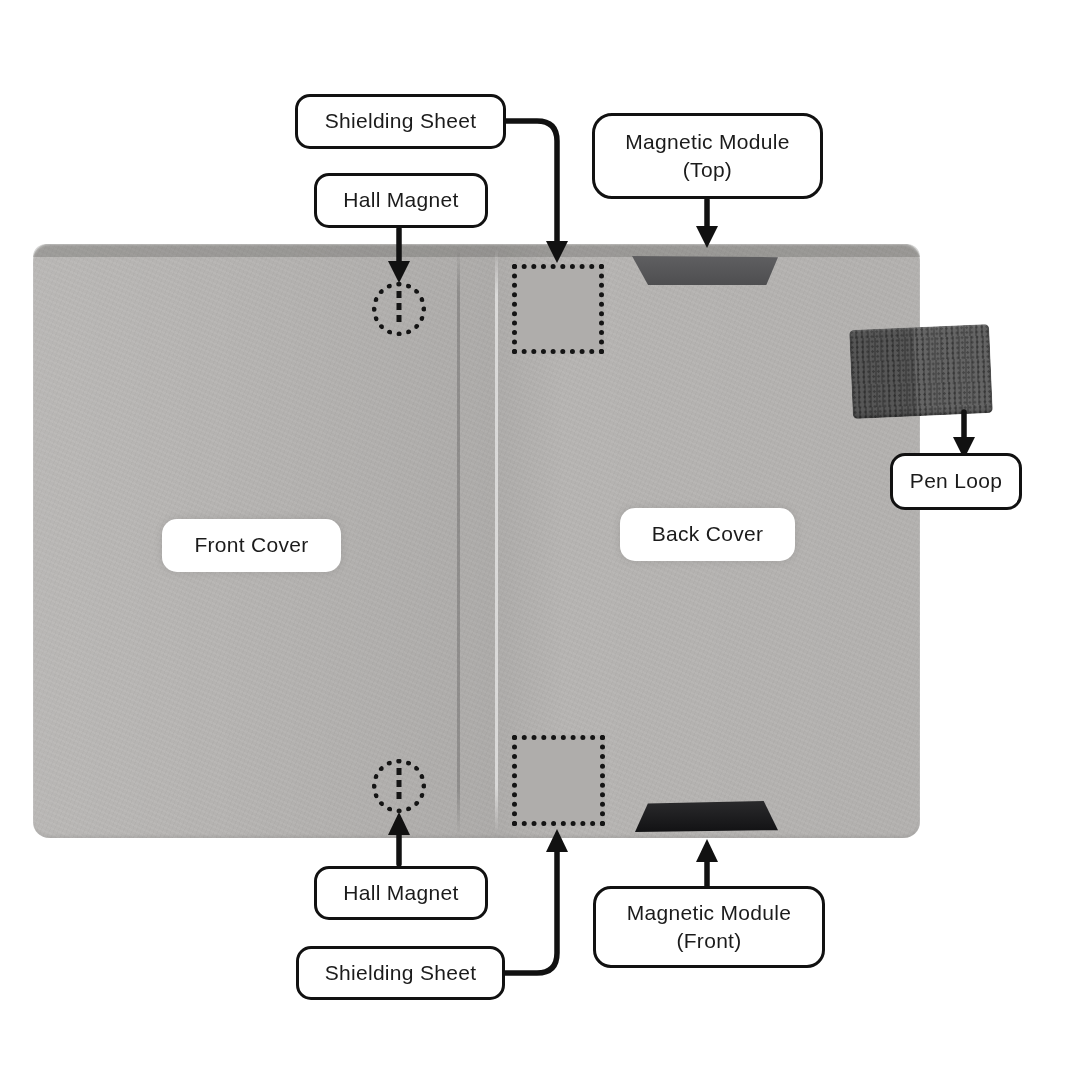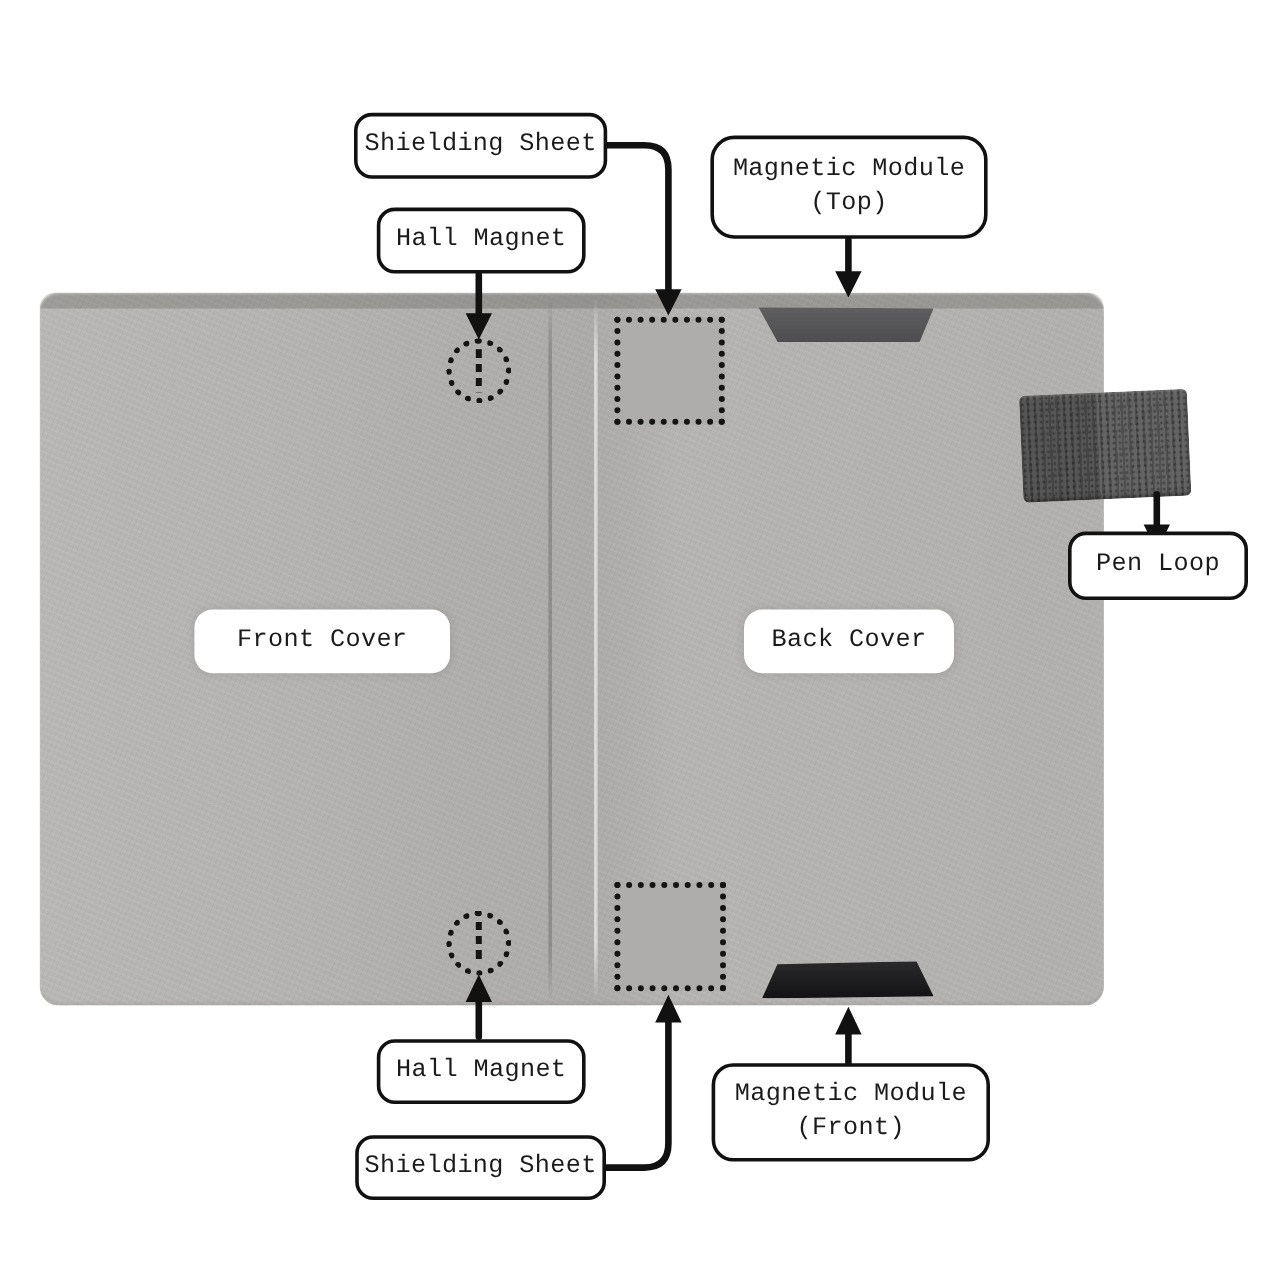--- a/index.html
+++ b/index.html
@@ -1,18 +1,18 @@
 <!DOCTYPE html>
 <html><head>
 <meta charset="utf-8">
 <style>
   html,body{margin:0;padding:0;background:#ffffff;}
   .canvas{
     position:relative;width:1070px;height:1070px;background:#ffffff;overflow:hidden;
-    font-family:Liberation Mono, monospace;
+    font-family:Liberation Sans, sans-serif;
   }
   
   .case{
     position:absolute;left:33px;top:244px;width:887px;height:594px;
     border-radius:16px;
     background:
       linear-gradient(90deg, rgba(255,255,255,.05) 0%, rgba(0,0,0,0) 20%,
         rgba(0,0,0,.04) 46%, rgba(0,0,0,.05) 52%, rgba(0,0,0,0) 60%, rgba(0,0,0,.02) 100%),
       repeating-linear-gradient(23deg, rgba(255,255,255,.05) 0 2px, rgba(0,0,0,0) 2px 5px),
       repeating-linear-gradient(113deg, rgba(0,0,0,.025) 0 1px, rgba(0,0,0,0) 1px 4px),
@@ -80,22 +80,22 @@
     display:flex;align-items:center;justify-content:center;flex-direction:column;
     background:#ffffff;color:#1b1b1b;
     font-size:21px;font-weight:500;letter-spacing:.3px;line-height:1.35;
     text-align:center;border-radius:15px;
   }
   .label.boxed{border:3px solid #111111;}
   .label.pill{box-shadow:0 0 8px rgba(0,0,0,.10);}
   .lbl-shield-top   {left:295px;top:94px; width:211px;height:55px;}
   .lbl-hall-top     {left:314px;top:173px;width:174px;height:55px;}
   .lbl-mm-top       {left:592px;top:113px;width:231px;height:86px;border-radius:20px;}
-  .lbl-pen-loop     {left:890px;top:443px;width:150px;height:57px;}
-  .lbl-front-cover  {left:162px;top:508px;width:213px;height:53px;}
+  .lbl-pen-loop     {left:890px;top:453px;width:132px;height:57px;}
+  .lbl-front-cover  {left:162px;top:519px;width:179px;height:53px;}
   .lbl-back-cover   {left:620px;top:508px;width:175px;height:53px;}
   .lbl-hall-bottom  {left:314px;top:866px;width:174px;height:54px;}
   .lbl-mm-bottom    {left:593px;top:886px;width:232px;height:82px;border-radius:18px;}
   .lbl-shield-bottom{left:296px;top:946px;width:209px;height:54px;}
 </style>
 </head>
 <body>
 
 <div class="canvas">
 

